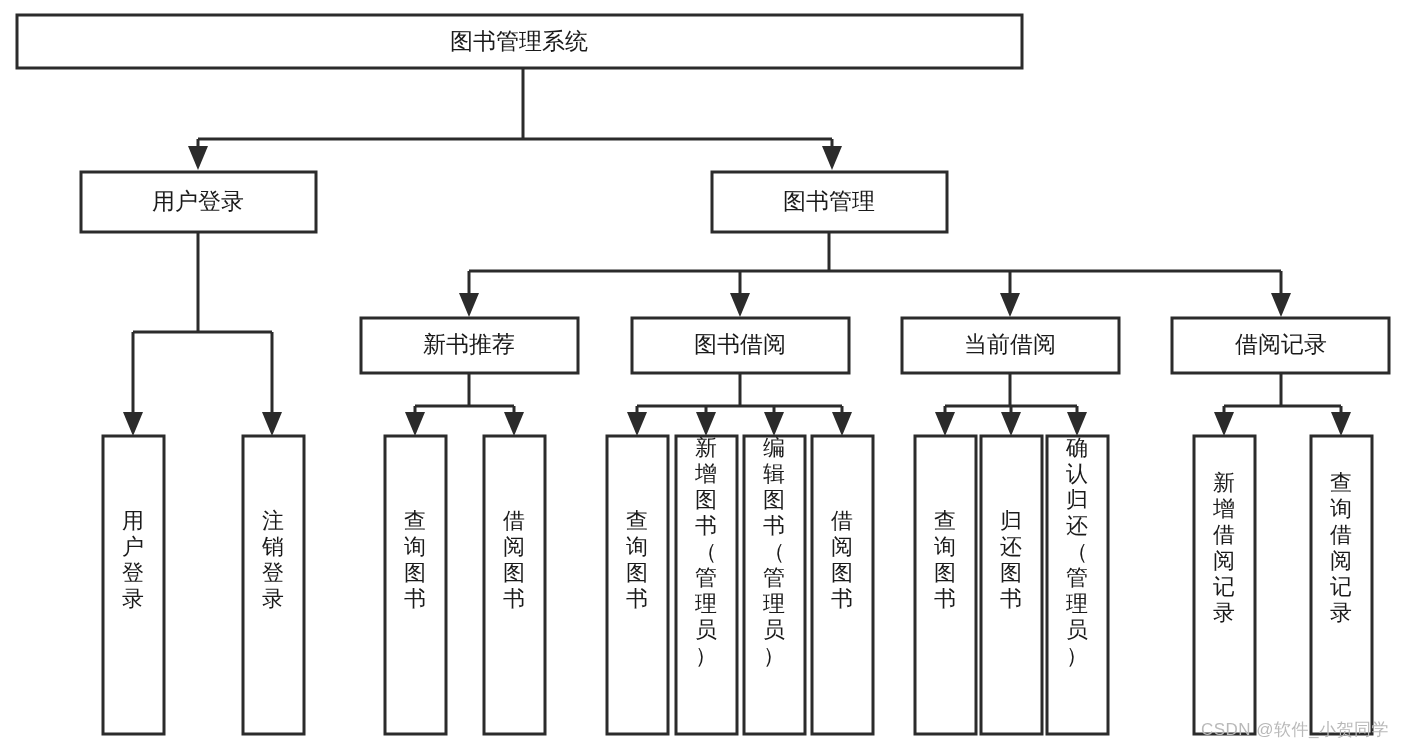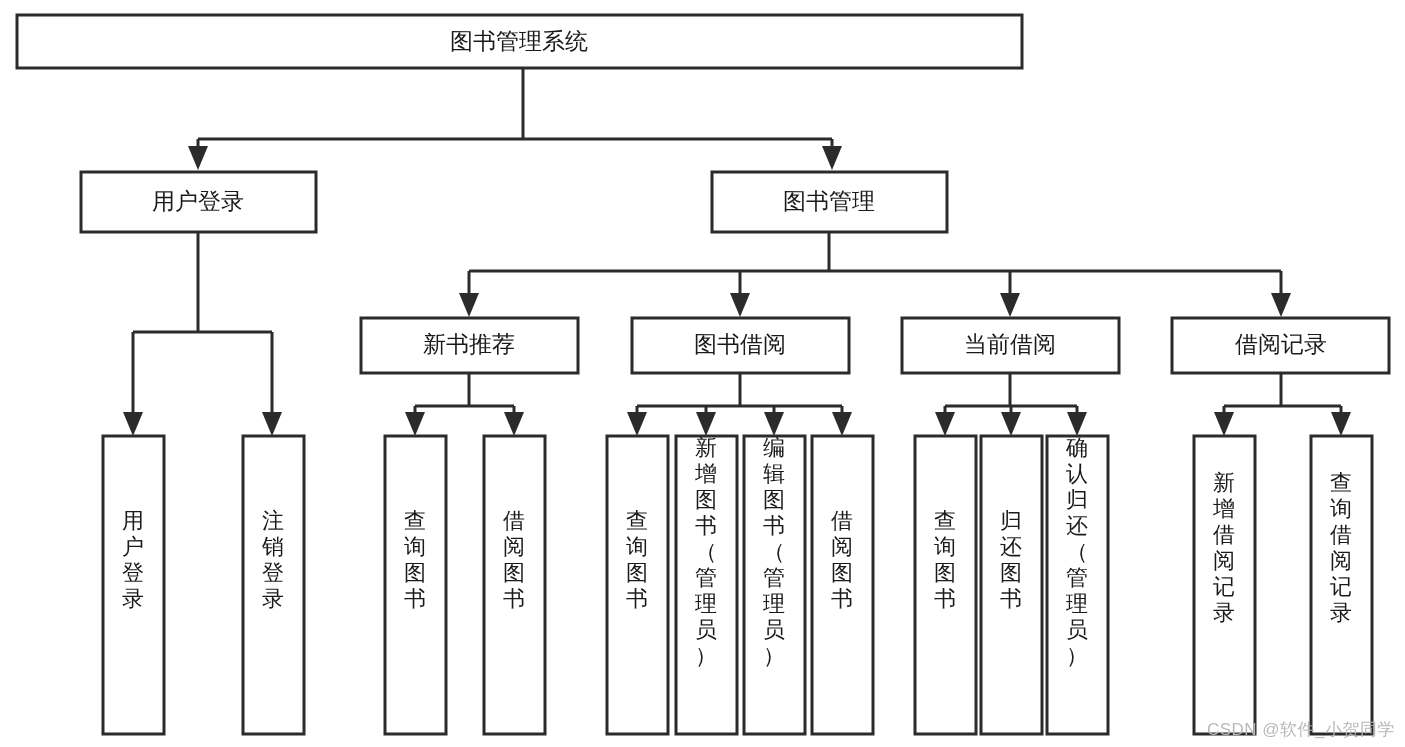--- a/index.html
+++ b/index.html
@@ -52,21 +52,21 @@
     dominant-baseline: middle;
   }
   .node-label-v {
     font-family: "Liberation Sans", "DejaVu Sans", sans-serif;
     font-size: 22px;
     fill: #1a1a1a;
     text-anchor: middle;
   }
   .watermark {
     position: absolute;
-    right: 10px;
+    right: 16px;
     bottom: 6px;
     font-family: "Liberation Sans", "DejaVu Sans", sans-serif;
     font-size: 17px;
     color: #b9b9b9;
     letter-spacing: 0.5px;
     white-space: nowrap;
     user-select: none;
   }
 </style>
 </head>

